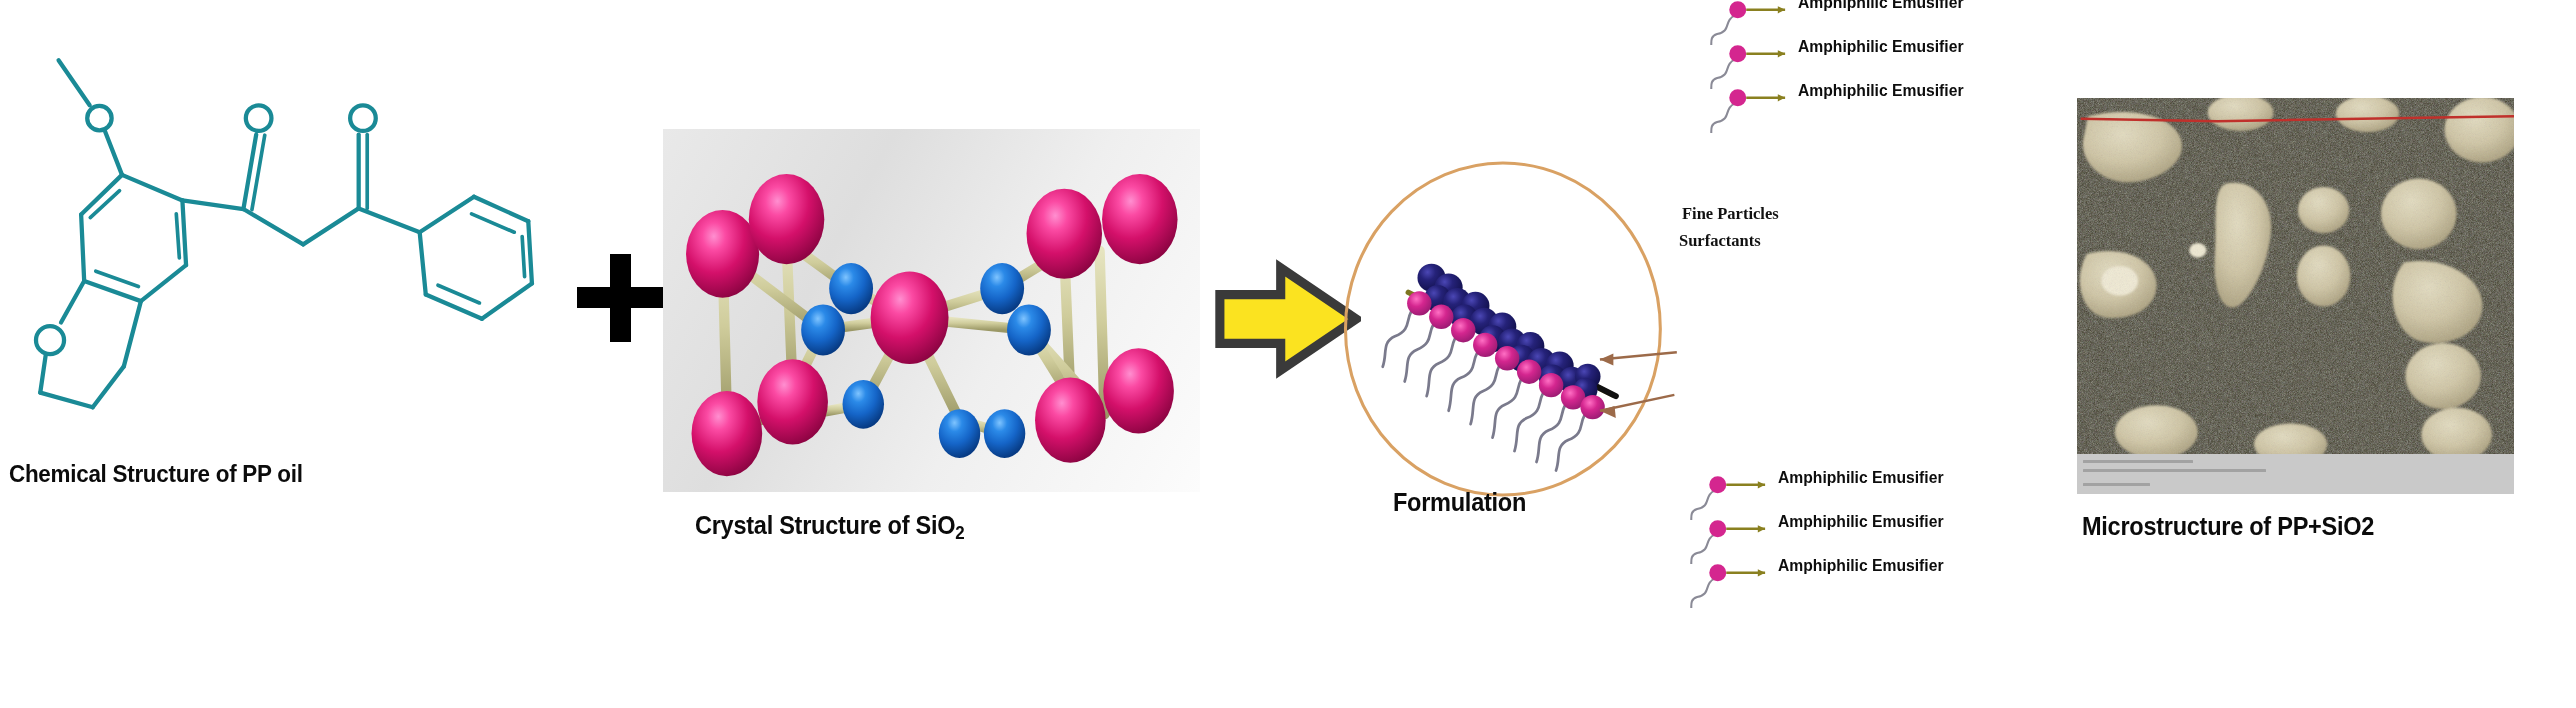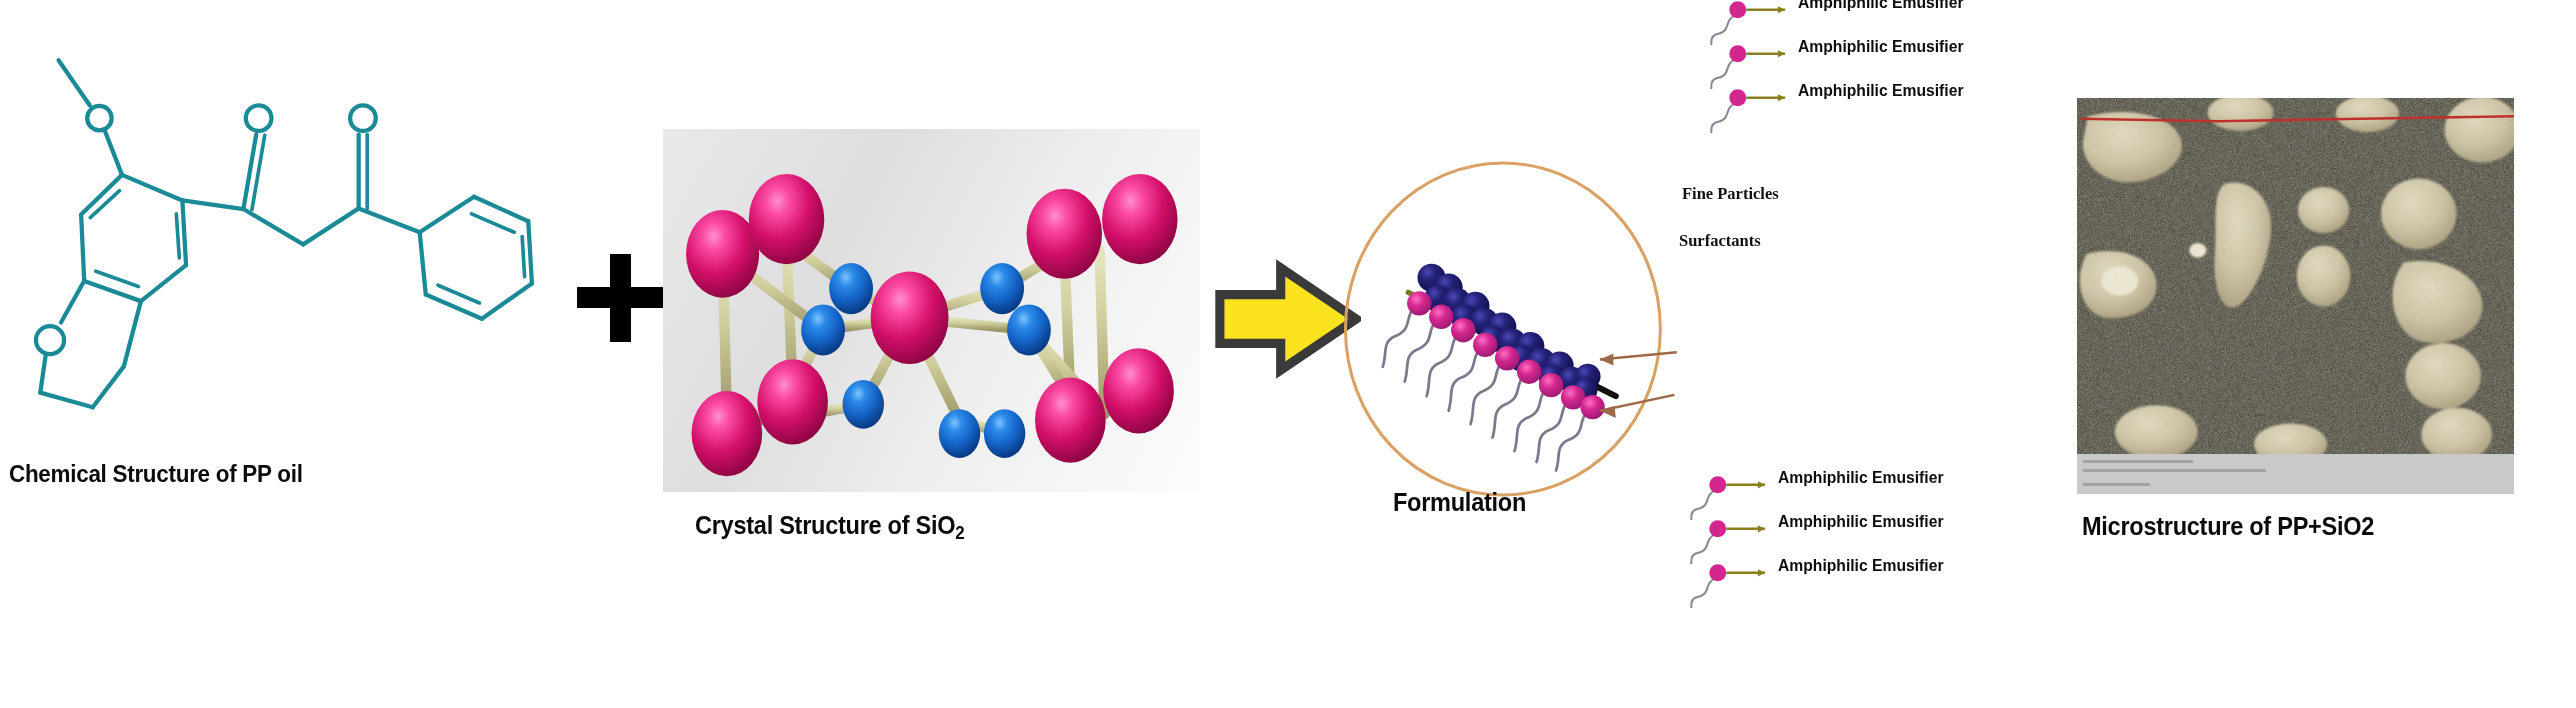--- a/index.html
+++ b/index.html
@@ -49,21 +49,21 @@
   #cap-form{left:1393px;top:488px;font-size:25.6px;}
 
   .lead-label{
     position:absolute;
     font-family:"Liberation Serif",serif;
     font-weight:bold;
     font-size:16.5px;
     color:#111;
     white-space:nowrap;
   }
-  #label-fine{left:1682px;top:184px;text-align:right;}
+  #label-fine{left:1682px;top:204px;text-align:right;}
   #label-surf{left:1679px;top:231px;}
 
   
   .emul-row{position:absolute;width:427px;height:68px;}
   .emul-row svg{position:absolute;left:0;top:0;width:152px;height:68px;}
   .emul-row .etext{
     position:absolute;left:98px;top:16px;
     font-family:"Liberation Sans",sans-serif;
     font-weight:bold;font-size:16.5px;color:#0d0d0d;
     white-space:nowrap;

